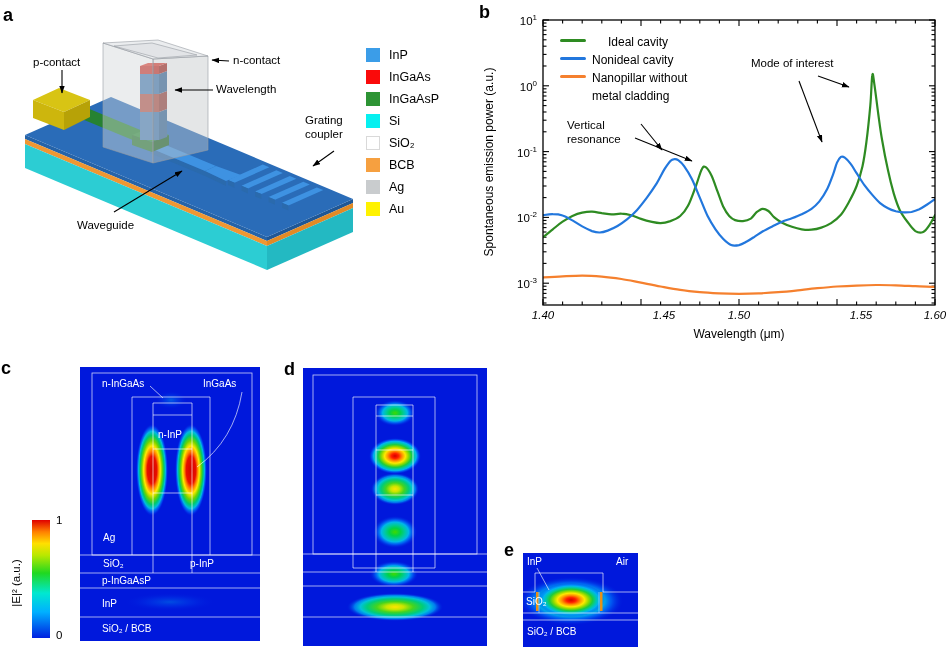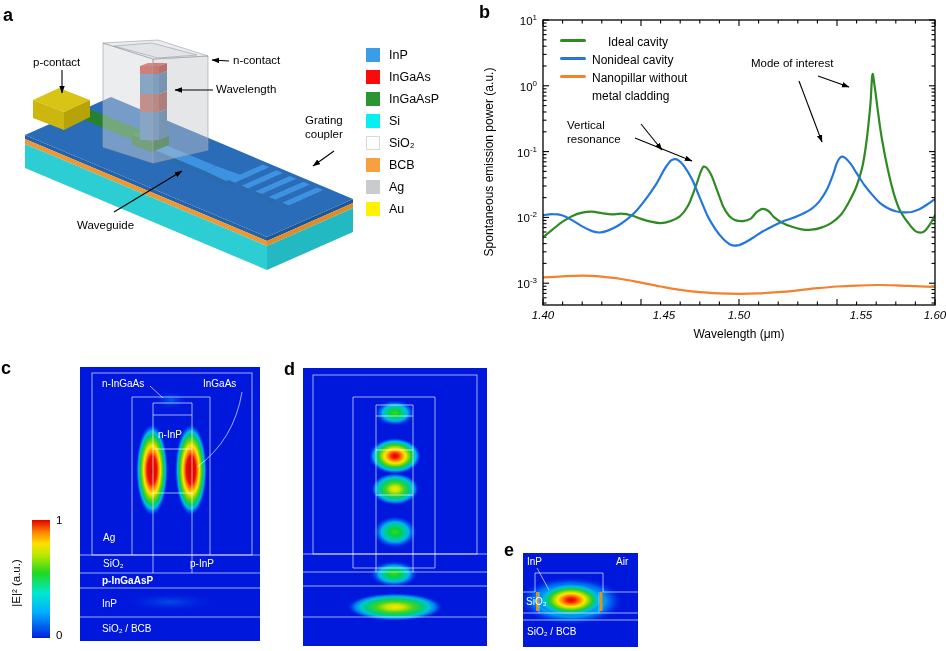--- a/index.html
+++ b/index.html
@@ -439,21 +439,21 @@
 <div class="cb-num" style="left:56px;top:514px;">1</div>
 <div class="cb-num" style="left:56px;top:629px;">0</div>
 <div class="rot" style="left:16px;top:583px;font-size:11.5px;">|E|² (a.u.)</div>
 
 <div class="flabel" style="left:102px;top:378px;">n-InGaAs</div>
 <div class="flabel" style="left:203px;top:378px;">InGaAs</div>
 <div class="flabel" style="left:158px;top:429px;">n-InP</div>
 <div class="flabel" style="left:103px;top:532px;">Ag</div>
 <div class="flabel" style="left:158px;top:558px;margin-left:32px;">p-InP</div>
 <div class="flabel" style="left:103px;top:558px;">SiO₂</div>
-<div class="flabel" style="left:102px;top:575px;font-weight:bold;">p-InGaAsP</div>
+<div class="flabel" style="left:102px;top:575px;">p-InGaAsP</div>
 <div class="flabel" style="left:102px;top:598px;">InP</div>
 <div class="flabel" style="left:102px;top:623px;">SiO₂ / BCB</div>
 
 <div class="flabel" style="left:527px;top:556px;">InP</div>
 <div class="flabel" style="left:616px;top:556px;">Air</div>
 <div class="flabel" style="left:526px;top:596px;">SiO₂</div>
 <div class="flabel" style="left:527px;top:626px;">SiO₂ / BCB</div>
 
 </div>
 

